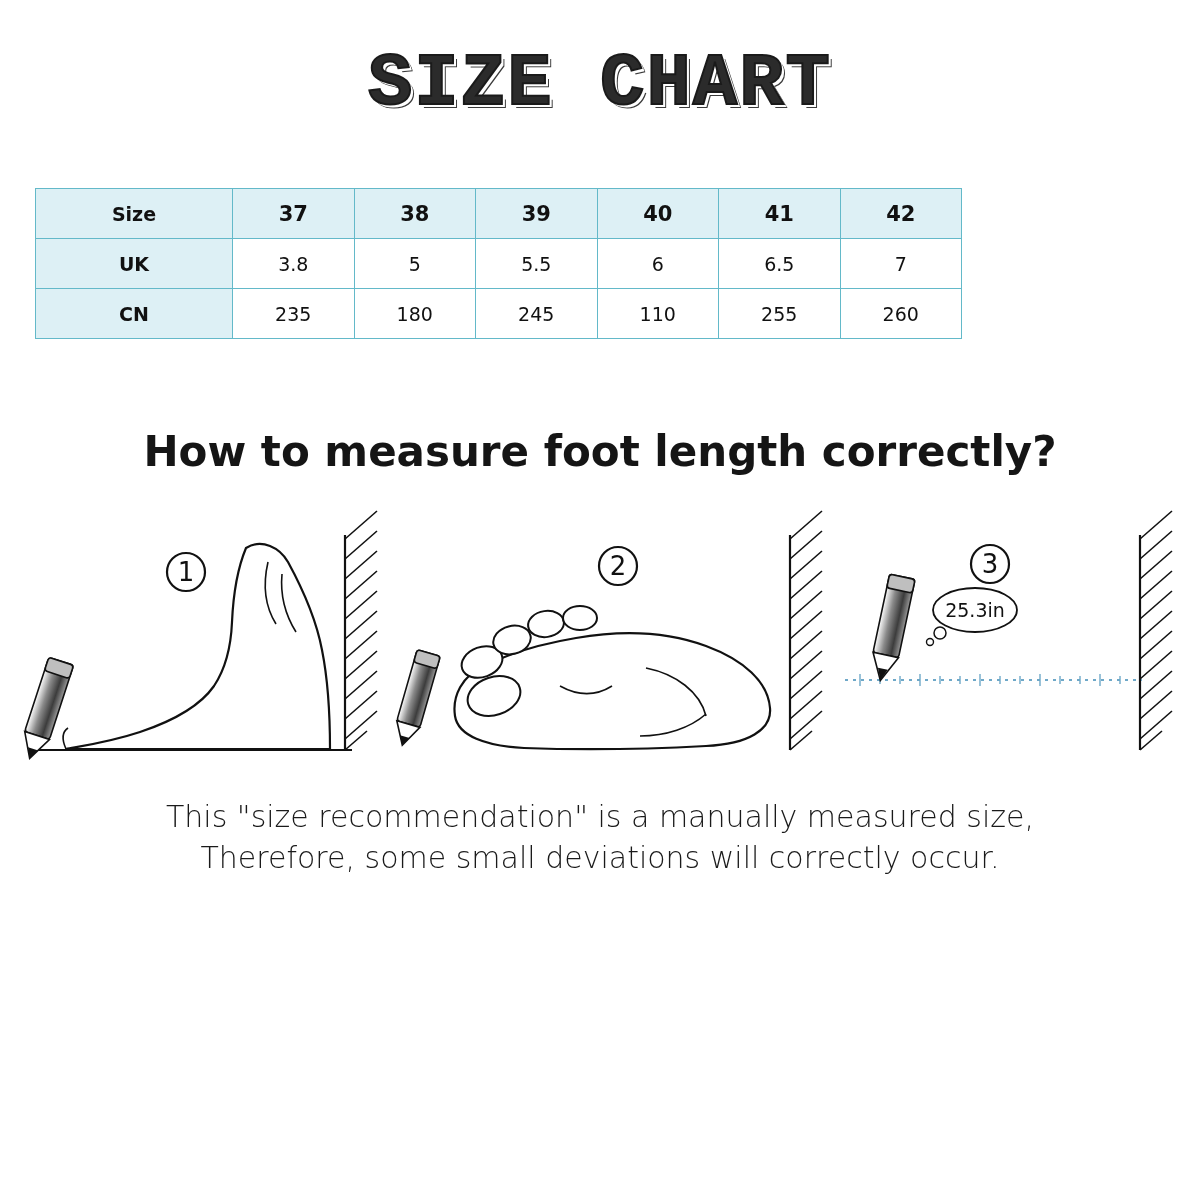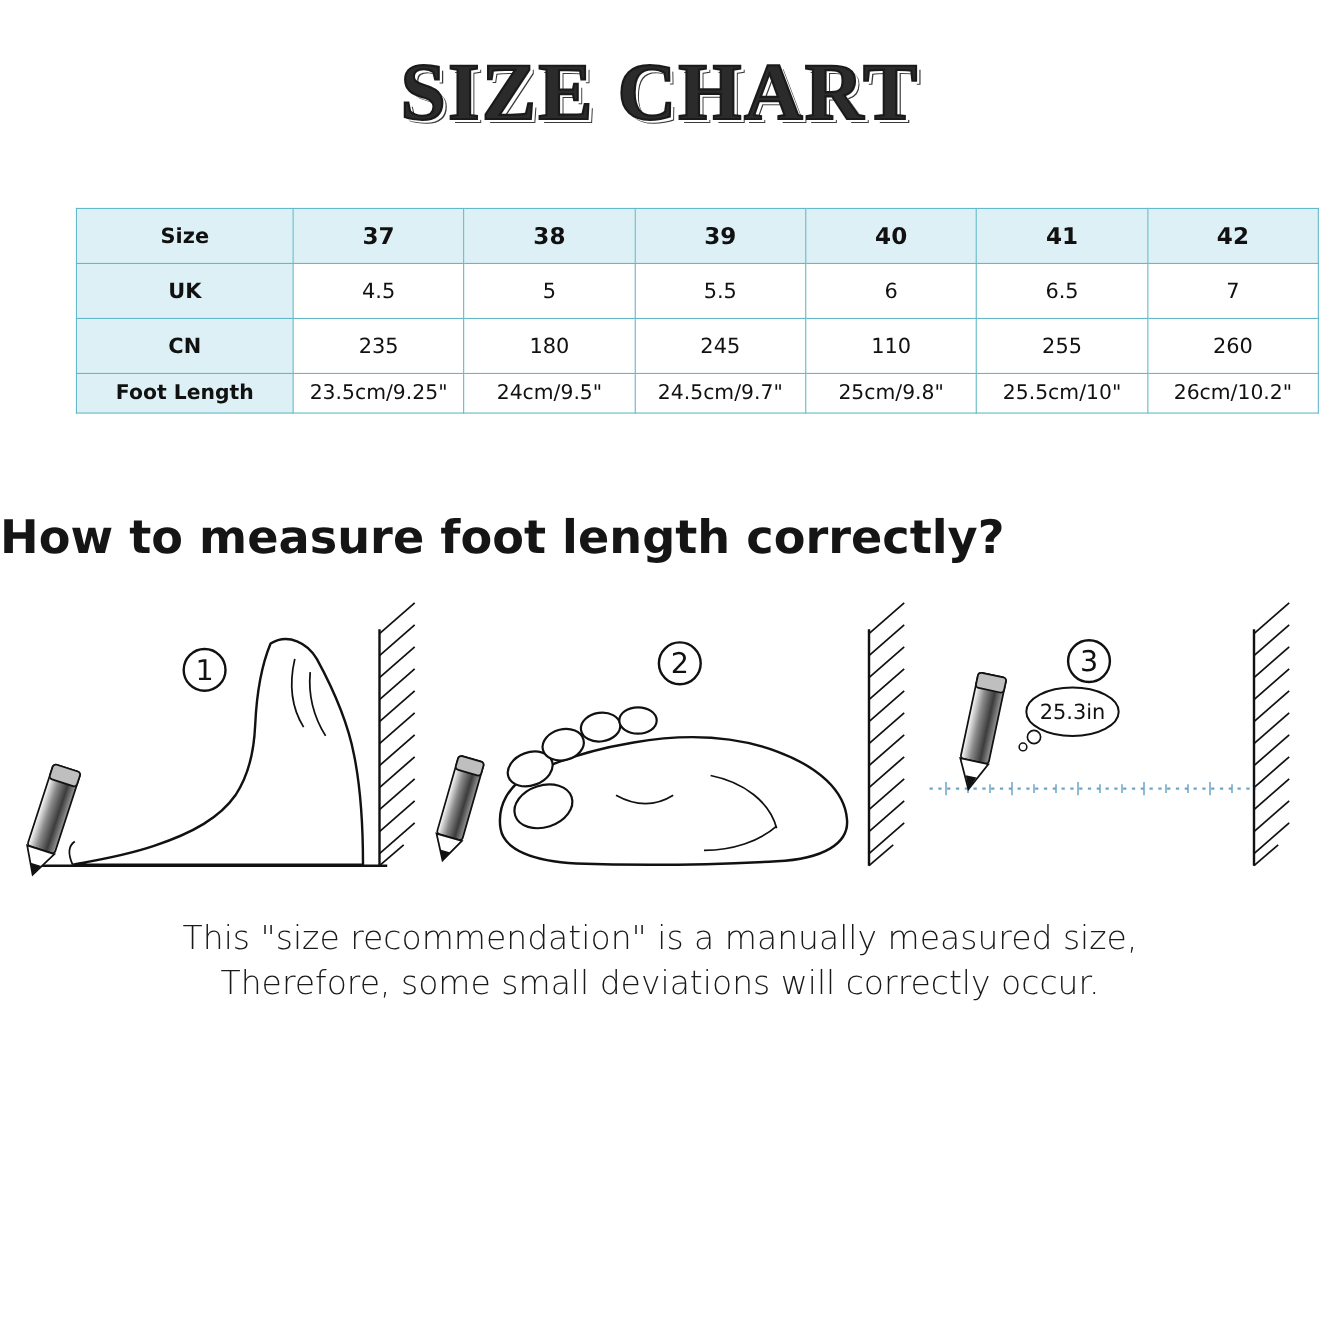--- a/index.html
+++ b/index.html
@@ -16,40 +16,39 @@
     overflow: hidden;
   }
 
   
   .title-wrap {
     text-align: center;
     padding-top: 42px;
   }
   .title {
     display: inline-block;
-    font-family: Liberation Serif, serif;
+    font-family: Liberation Mono, monospace;
     font-size: 74px;
     font-weight: bold;
     letter-spacing: 2px;
     color: #2b2b2b;
     -webkit-text-stroke: 2px #1a1a1a;
     text-shadow:
        3px 3px 0 #ffffff,
        4px 4px 0 #3a3a3a;
   }
 
   
   .table-wrap {
     margin: 62px 35px 0 35px;
   }
   table.size-chart {
     border-collapse: collapse;
-    width: 1130px;
+    width: 927px;
     table-layout: fixed;
-    margin-left: 34px;
   }
   table.size-chart td {
     border: 1px solid #63b9c9;
     text-align: center;
     font-size: 19px;
     color: #111;
     height: 49px;
     padding: 0 2px;
     white-space: nowrap;
     overflow: hidden;
@@ -67,20 +66,21 @@
   tr.header-row td {
     font-weight: bold;
   }
   tr.header-row td:not(.rowhead) {
     background: #ddf0f5;
     font-size: 21px;
   }
 
   
   .howto {
+    text-align: center;
     margin-top: 88px;
     font-size: 42px;
     font-weight: bold;
     letter-spacing: 0px;
     color: #151515;
     font-family: "DejaVu Sans", sans-serif;
   }
 
   .figures {
     position: relative;
@@ -114,44 +114,35 @@
       <td class="rowhead">Size</td>
       <td>37</td>
       <td>38</td>
       <td>39</td>
       <td>40</td>
       <td>41</td>
       <td>42</td>
     </tr>
     <tr>
       <td class="rowhead">UK</td>
-      <td>4.5</td>
+      <td>3.8</td>
       <td>5</td>
       <td>5.5</td>
       <td>6</td>
       <td>6.5</td>
       <td>7</td>
     </tr>
     <tr>
       <td class="rowhead">CN</td>
       <td>235</td>
       <td>180</td>
       <td>245</td>
       <td>110</td>
       <td>255</td>
       <td>260</td>
-    </tr>
-    <tr class="compact">
-      <td class="rowhead">Foot Length</td>
-      <td>23.5cm/9.25"</td>
-      <td>24cm/9.5"</td>
-      <td>24.5cm/9.7"</td>
-      <td>25cm/9.8"</td>
-      <td>25.5cm/10"</td>
-      <td>26cm/10.2"</td>
     </tr>
   </tbody>
     </table>
 </div>
 
 <div class="howto">How to measure foot length correctly?</div>
 
 <div class="figures">
   <svg class="figsvg" width="1200" height="270" viewBox="0 0 1200 270" xmlns="http://www.w3.org/2000/svg">
     <defs>

